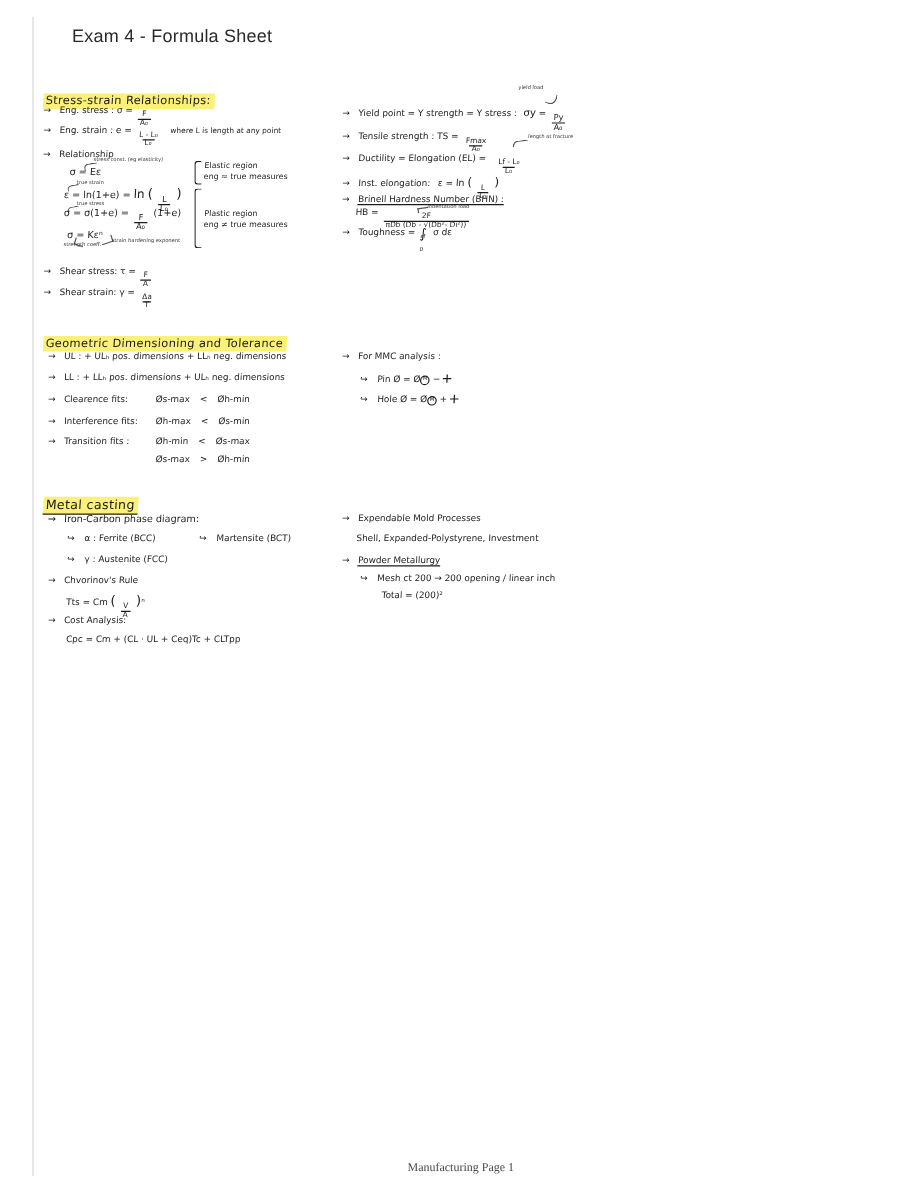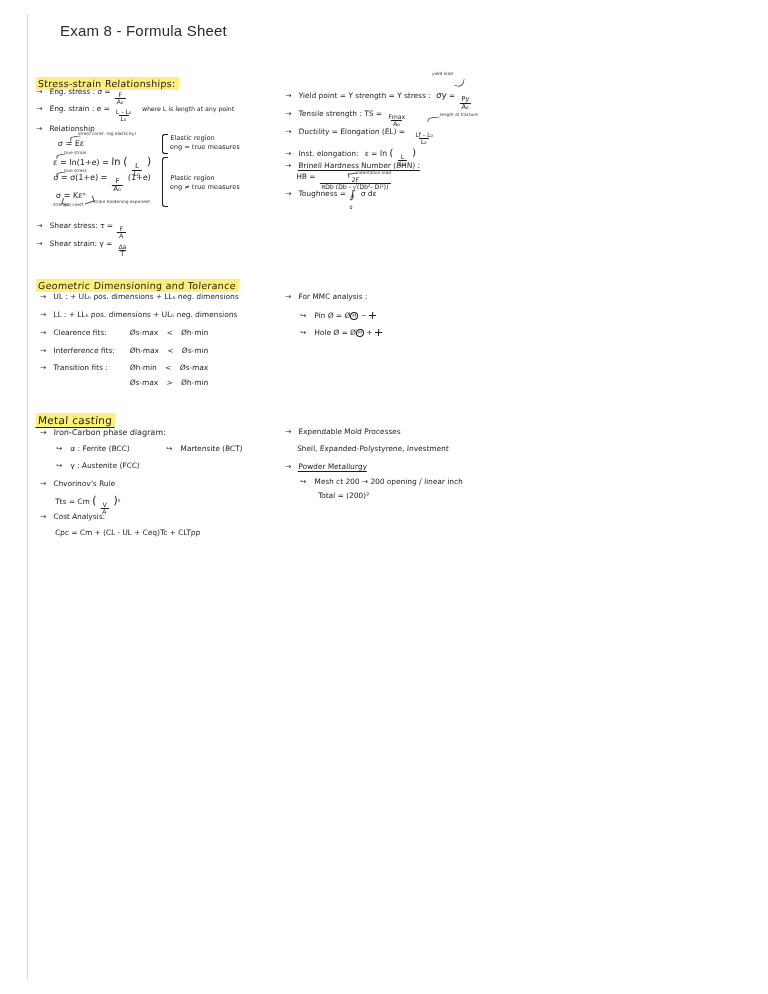--- a/index.html
+++ b/index.html
@@ -78,21 +78,21 @@
   .pos:after{left:0;top:3px;width:7px;height:1px;}
   .curve{position:absolute;}
 </style>
 </head>
 <body>
 
 <div class="page">
 
   <div class="rule"></div>
 
-  <div class="page-title">Exam 8 - Formula Sheet</div>
+  <div class="page-title">Exam 4 - Formula Sheet</div>
 
   <div class="sec hw" style="left:36px;top:72px;">
     <span class="sec-title">Stress-strain Relationships:</span>
   </div>
 
   <div class="row" style="left:36px;top:88px;">
     <span class="arr">→</span>
     <span>Eng. stress :</span>
     <span>σ</span> =
     <span class="frac">
@@ -409,14 +409,15 @@
     <span style="border-bottom:1px solid #1c1c1c;">Powder Metallurgy</span>
   </div>
   <div class="row" style="left:300px;top:478px;">
     <span class="arr2">↪</span>
     <span>Mesh ct 200 → 200 opening / linear inch</span>
   </div>
   <div class="row" style="left:318px;top:492px;">
     <span>Total = (200)²</span>
   </div>
 
+  <div class="footer">Manufacturing Page 1</div>
 
 </div>
 
 </body></html>

